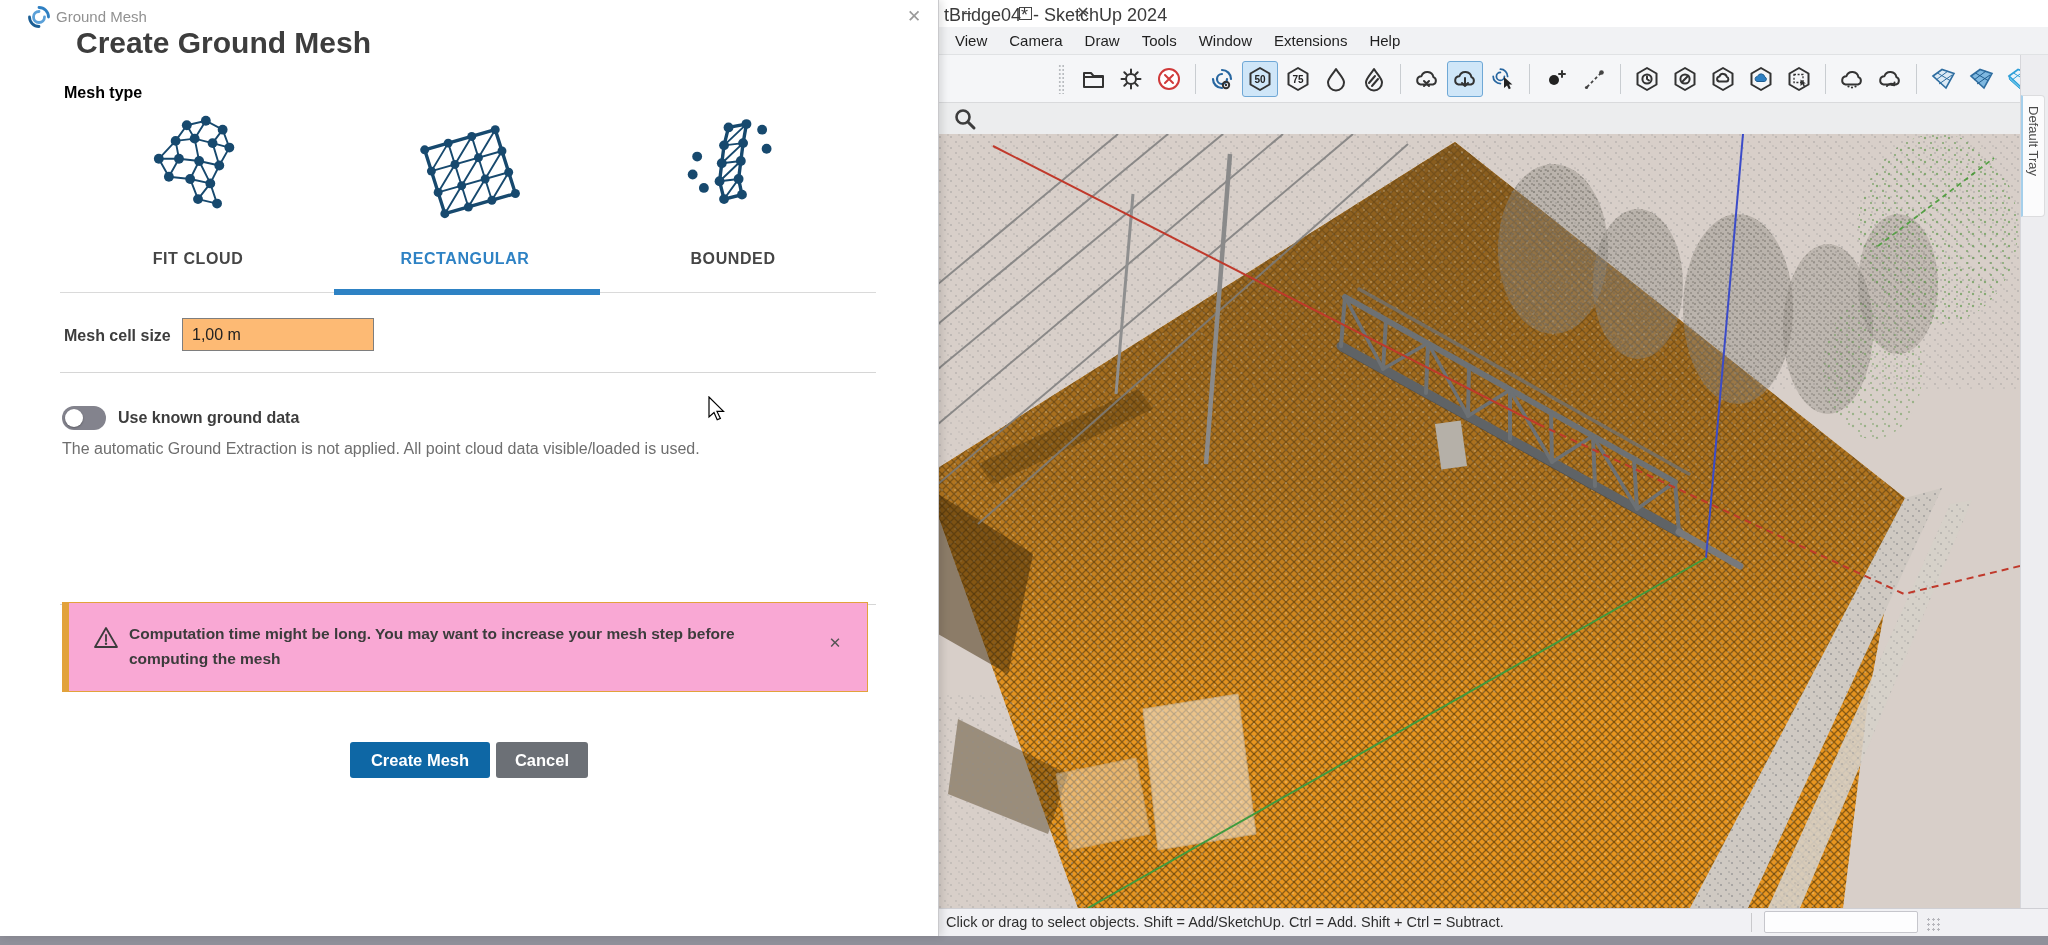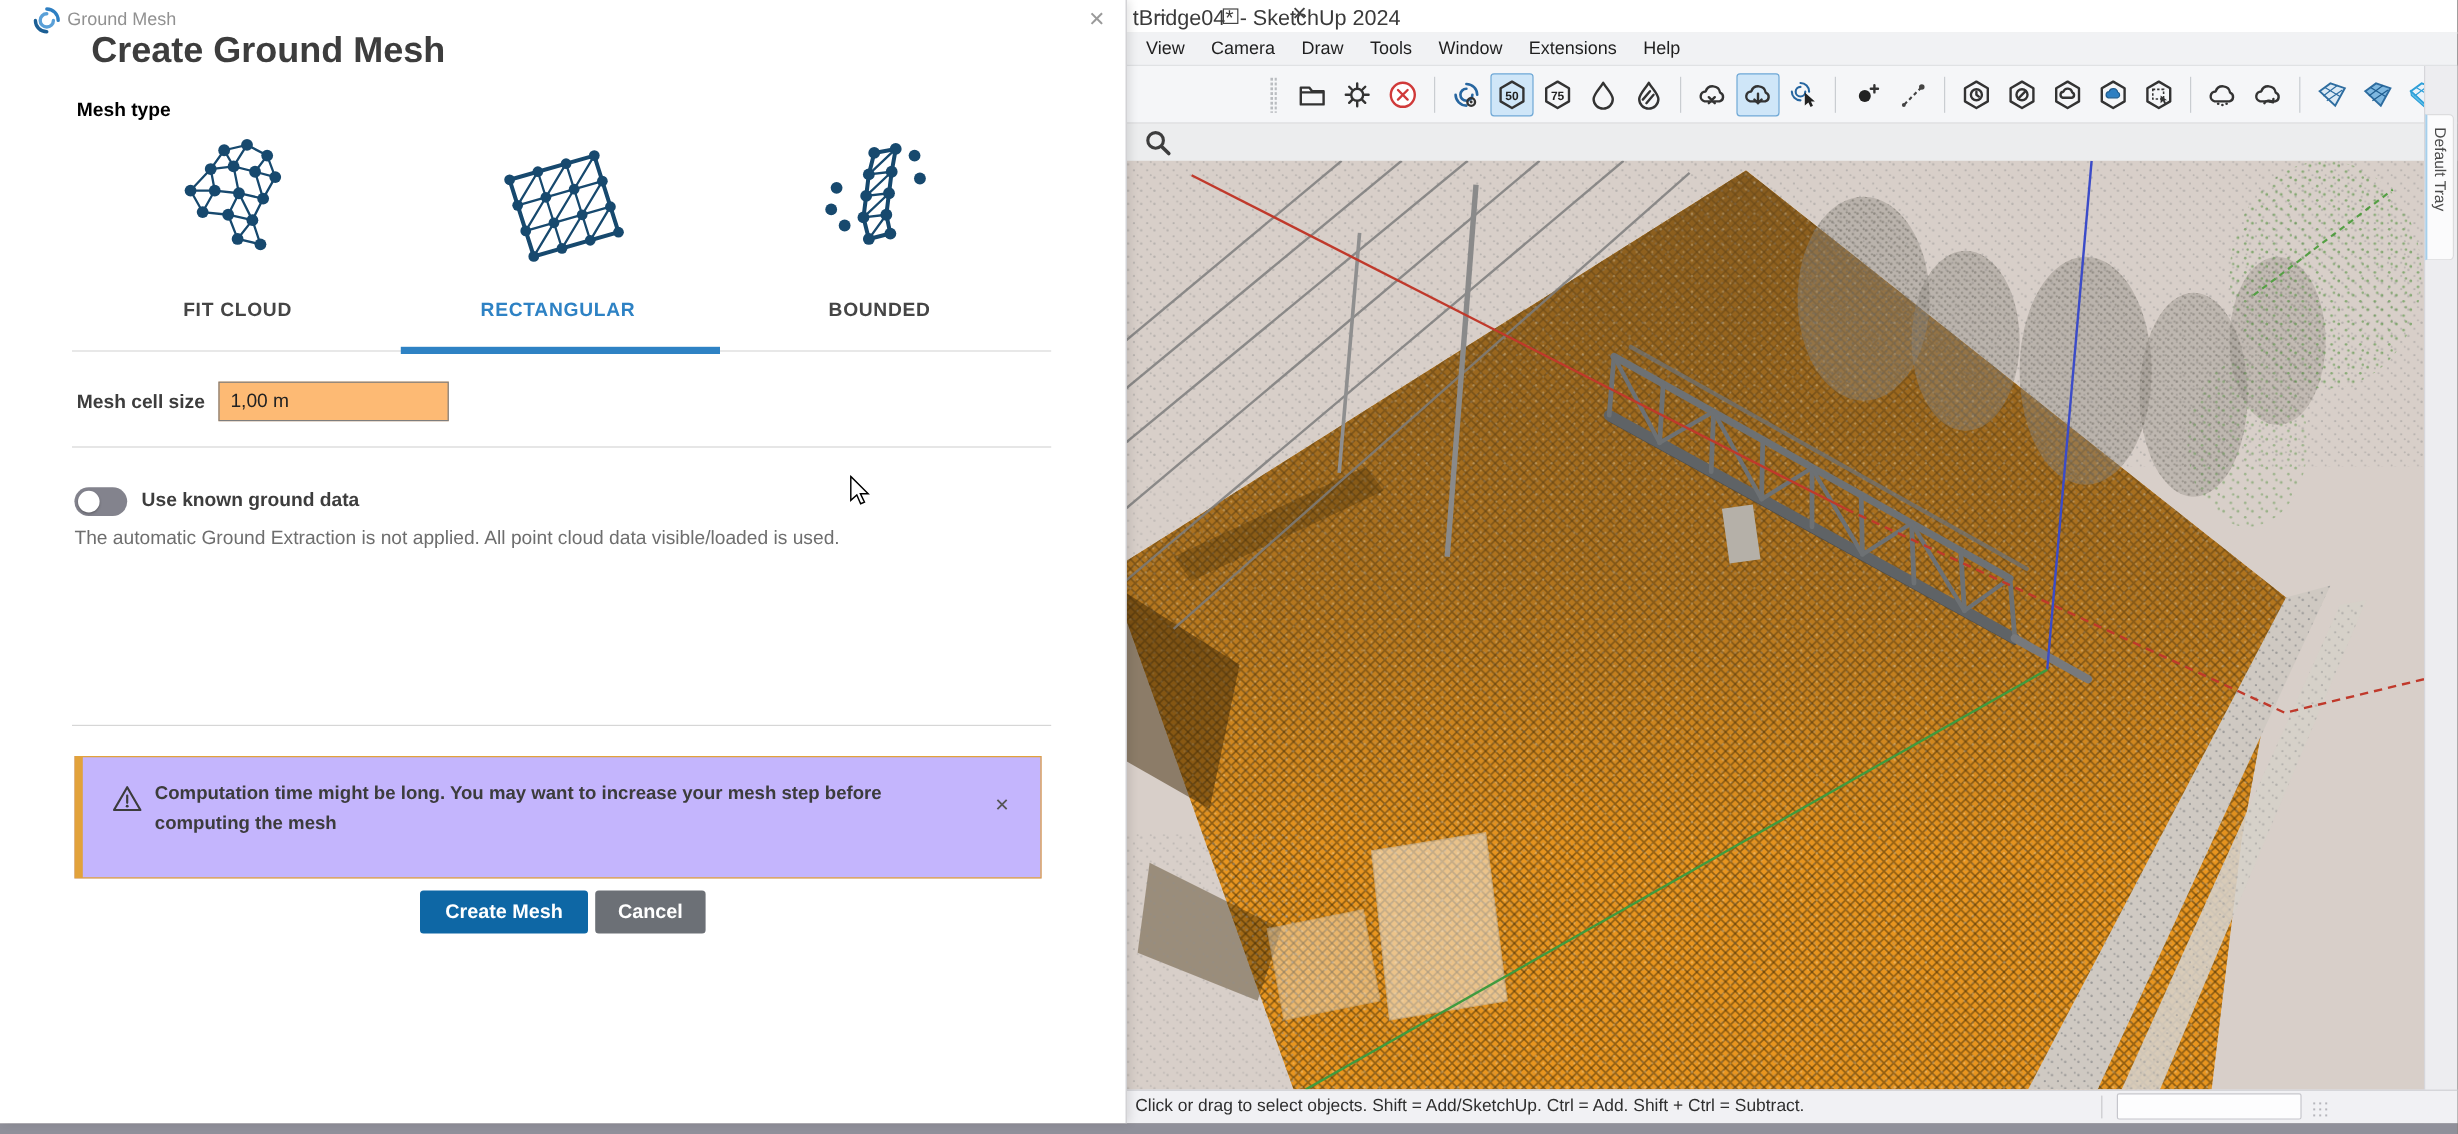--- a/index.html
+++ b/index.html
@@ -47,21 +47,21 @@
   .opt.sel .lbl{color:#2e82c4;}
   #tabline{left:60px;top:292px;width:816px;height:1px;background:#dadada;}
   #tabbar{left:334px;top:289px;width:266px;height:6px;background:#2e82c4;}
   #cell-label{left:64px;top:327px;font-size:16px;font-weight:bold;color:#3d3d3d;}
   #cell-input{left:182px;top:318px;width:192px;height:33px;border:1.5px solid #7e7e7e;border-radius:0;font-size:16px;padding:0 9px;box-sizing:border-box;color:#222;font-family:inherit;background:#fdba74;}
   .hdiv{left:60px;width:816px;height:1px;background:#d6d6d6;}
   #toggle{left:62px;top:406px;width:44px;height:24px;border-radius:12px;background:#83838d;}
   #toggle .knob{position:absolute;left:3px;top:3px;width:18px;height:18px;border-radius:50%;background:#fff;box-shadow:0 1px 2px rgba(0,0,0,.3);}
   #toggle-label{left:118px;top:409px;font-size:16px;font-weight:bold;color:#3d3d3d;}
   #toggle-desc{left:62px;top:440px;font-size:16px;color:#6e6e6e;}
-  #warnbox{left:62px;top:630px;width:806px;height:102px;background:#c4b5fd;border:1px solid #e2a23b;border-left:7px solid #e2a23b;box-sizing:border-box;}
+  #warnbox{left:62px;top:602px;width:806px;height:90px;background:#f9a8d4;border:1px solid #e2a23b;border-left:7px solid #e2a23b;box-sizing:border-box;}
   #warn-tri{left:24px;top:22px;}
   #warn-text{left:60px;top:18px;width:610px;font-size:15.5px;font-weight:bold;color:#3c3c3c;line-height:25px;}
   #warn-close{right:22px;top:31px;font-size:15px;color:#555;width:20px;text-align:center;}
   #btn-create{left:350px;top:742px;width:140px;height:36px;background:#0e67a5;color:#fff;font-weight:bold;font-size:16.5px;border:none;border-radius:3px;text-align:center;line-height:36px;font-family:inherit;}
   #btn-cancel{left:496px;top:742px;width:92px;height:36px;background:#6c7076;color:#fff;font-weight:bold;font-size:16.5px;border:none;border-radius:3px;text-align:center;line-height:36px;font-family:inherit;}
   #cursor{left:706px;top:396px;z-index:9;}
   .ic{stroke:#333;fill:none;stroke-width:2;stroke-linecap:round;stroke-linejoin:round;}
   .icb{stroke:#2766a0;fill:none;stroke-width:2.2;stroke-linecap:round;}
   .navy{fill:#17496e;} .navyline{stroke:#17496e;stroke-width:1.7;} .navyout{stroke:#17496e;stroke-width:3;fill:none;}
 </style>

